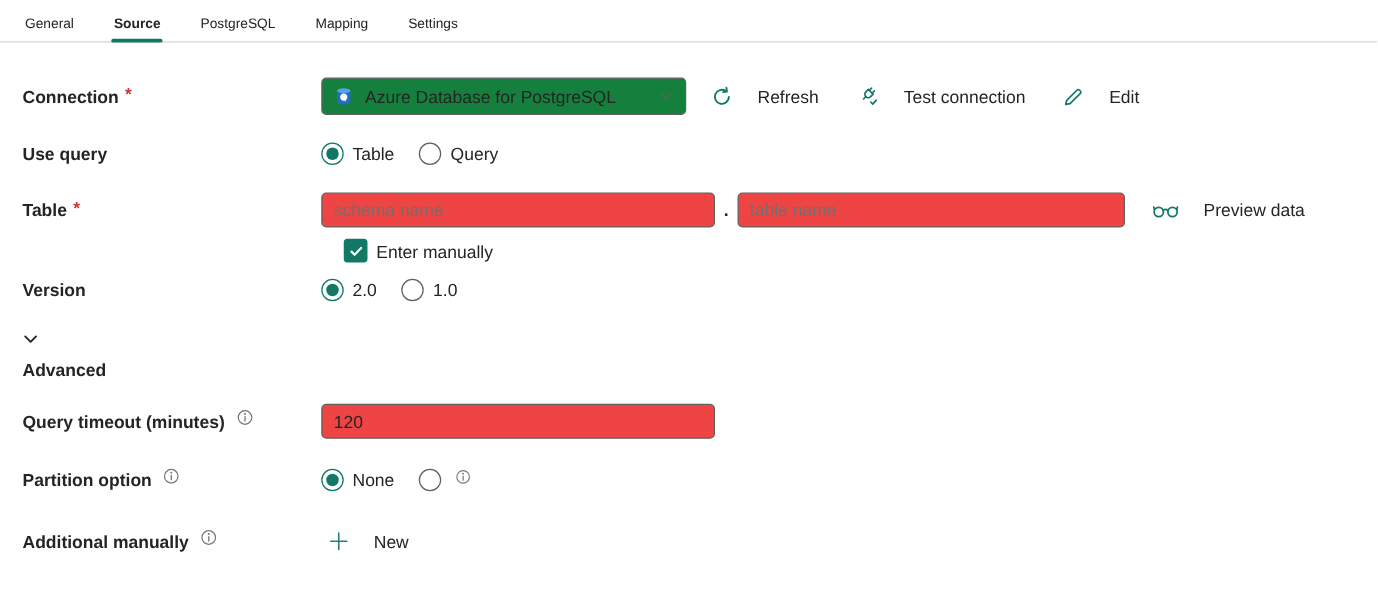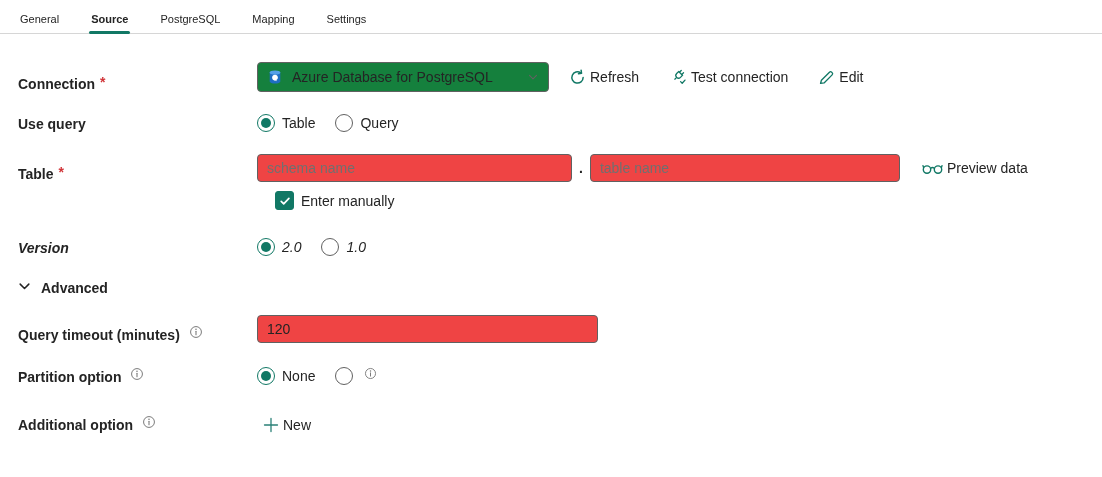--- a/index.html
+++ b/index.html
@@ -8,44 +8,44 @@
   body {
     width:1102px; height:477px; overflow:hidden;
     font-family:"Liberation Sans", sans-serif; font-size:14px; color:var(--text);
   }
   
   .tabbar { display:flex; gap:28px; padding-left:18px; height:34px; align-items:flex-end; border-bottom:1px solid #d6d6d6; }
   .tab { position:relative; padding:6px 2px 8px; font-size:11px; color:var(--text); cursor:pointer; white-space:nowrap;text-align:right; }
   .tab.active { font-weight:bold; }
   .tab.active::after { content:""; position:absolute; left:0; right:0; bottom:-1px; height:3px; background:var(--accent); border-radius:2px; }
   
-  .row { display:flex; align-items:flex-end; }
+  .row { display:flex; align-items:center; }
   .label-cell { flex:0 0 257px; padding-left:18px; display:flex; align-items:center; gap:5px; }
   .lbl { font-weight:bold; }
   .req { color:var(--red); font-weight:bold; position:relative; top:-2px; }
   .ctrl { display:flex; align-items:center; }
   
   .dropdown { width:292px; height:30px; border:1px solid var(--border); border-radius:4px; display:flex; align-items:center; gap:9px; padding:0 9px; cursor:pointer; background:#15803d; }
   .dd-text { flex:1; white-space:nowrap; overflow:hidden; }
-  .link-btn { display:flex; align-items:center; gap:4px; background:none; border:none; font:inherit; color:var(--text); cursor:pointer; white-space:nowrap; }
+  .link-btn { display:flex; align-items:center; gap:20px; background:none; border:none; font:inherit; color:var(--text); cursor:pointer; white-space:nowrap; }
   .text-input { height:28px; border:1px solid var(--border); border-radius:4px; padding:0 9px; font:inherit; color:var(--text); background:#ef4444; }
   .text-input::placeholder { color:var(--muted); }
   .radio-group { display:flex; gap:20px; align-items:center; }
   .radio-opt { display:flex; align-items:center; gap:7px; cursor:pointer; }
   .radio { width:18px; height:18px; border-radius:50%; border:1px solid var(--border); position:relative; flex:none; background:#fff; }
   .radio.checked { border-color:var(--accent); }
   .radio.checked::after { content:""; position:absolute; inset:3px; border-radius:50%; background:var(--accent); }
   .checkbox { width:19px; height:19px; border-radius:3px; background:var(--accent); border:1px solid var(--accent); display:flex; align-items:center; justify-content:center; flex:none; cursor:pointer; }
   .dot-sep { margin:0 7px; font-weight:bold; }
   .icon { display:inline-flex; align-items:center; justify-content:center; flex:none; }
   .info { margin-left:4px; display:inline-flex; position:relative; top:-3px; }
-  .advanced-toggle { display:flex; align-items:flex-start; gap:10px; margin-left:18px; background:none; border:none; font:inherit; font-weight:bold; color:var(--text); cursor:pointer; }
+  .advanced-toggle { display:flex; align-items:flex-start; gap:10px; margin-left:18px; background:none; border:none; font:inherit; font-weight:bold; color:var(--text); cursor:pointer;flex-direction:column; }
   
   .mt-conn { margin-top:28px; } .mt-usequery { margin-top:22px; } .mt-table { margin-top:22px; }
-  .mt-manual { margin-top:9px; margin-left:275px; } .mt-version { margin-top:28px;font-style:italic; } .mt-adv { margin-top:24px; }
+  .mt-manual { margin-top:9px; margin-left:275px; } .mt-version { margin-top:13px; } .mt-adv { margin-top:24px; }
   .mt-timeout { margin-top:19px; } .mt-part { margin-top:24px; } .mt-addcols { margin-top:32px; }
   .gap-first { margin-left:20px; } .gap-btn { margin-left:30px; } .gap-preview { margin-left:22px; }
 </style>
 </head>
 <body>
 
 <div class="tabbar">
   <div class="tab">General</div>
   <div class="tab active">Source</div>
   <div class="tab">PostgreSQL</div>
@@ -187,21 +187,21 @@
     <span class="lbl">Query timeout (minutes)</span>
     <span class="info icon">
       <svg width="14" height="14" viewBox="0 0 16 16">
           <circle cx="8" cy="8" r="6.2" fill="none" stroke="#767676" stroke-width="1.1"></circle>
           <path d="M8 7.2v4" stroke="#767676" stroke-width="1.2" stroke-linecap="round"></path>
           <circle cx="8" cy="4.8" r=".9" fill="#767676"></circle>
         </svg>
     </span>
   </div>
   <div class="ctrl">
-    <input class="text-input" style="width: 341px;" type="text" value="120">
+    <input class="text-input" style="width: 315px;" type="text" value="120">
   </div>
 </div>
 
 <div class="row mt-part">
   <div class="label-cell">
     <span class="lbl">Partition option</span>
     <span class="info icon">
       <svg width="14" height="14" viewBox="0 0 16 16">
           <circle cx="8" cy="8" r="6.2" fill="none" stroke="#767676" stroke-width="1.1"></circle>
           <path d="M8 7.2v4" stroke="#767676" stroke-width="1.2" stroke-linecap="round"></path>
@@ -222,21 +222,21 @@
             <path d="M8 7.2v4" stroke="#767676" stroke-width="1.2" stroke-linecap="round"></path>
             <circle cx="8" cy="4.8" r=".9" fill="#767676"></circle>
           </svg>
       </span>
     </div>
   </div>
 </div>
 
 <div class="row mt-addcols">
   <div class="label-cell">
-    <span class="lbl">Additional option</span>
+    <span class="lbl">Additional manually</span>
     <span class="info icon">
       <svg width="14" height="14" viewBox="0 0 16 16">
           <circle cx="8" cy="8" r="6.2" fill="none" stroke="#767676" stroke-width="1.1"></circle>
           <path d="M8 7.2v4" stroke="#767676" stroke-width="1.2" stroke-linecap="round"></path>
           <circle cx="8" cy="4.8" r=".9" fill="#767676"></circle>
         </svg>
     </span>
   </div>
   <div class="ctrl">
     <button class="link-btn" style="margin-left:6px">

